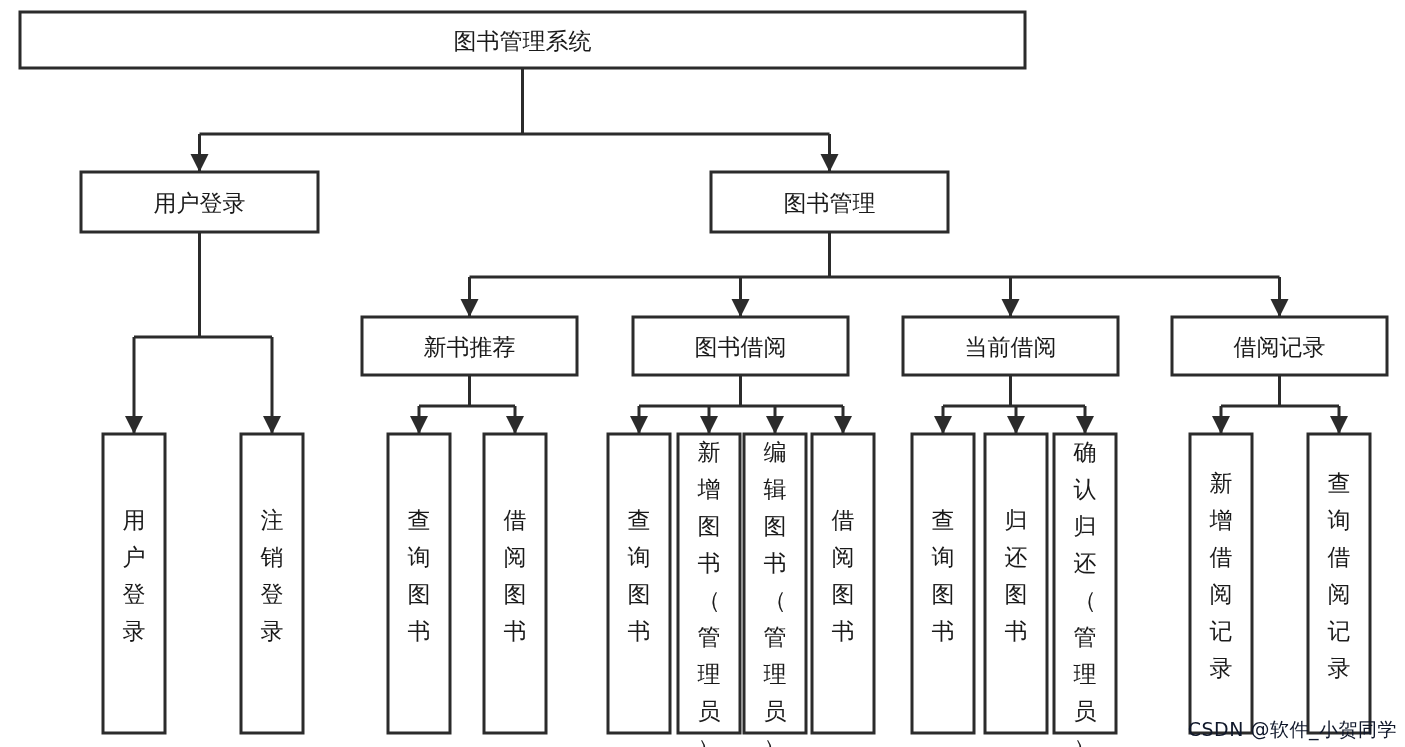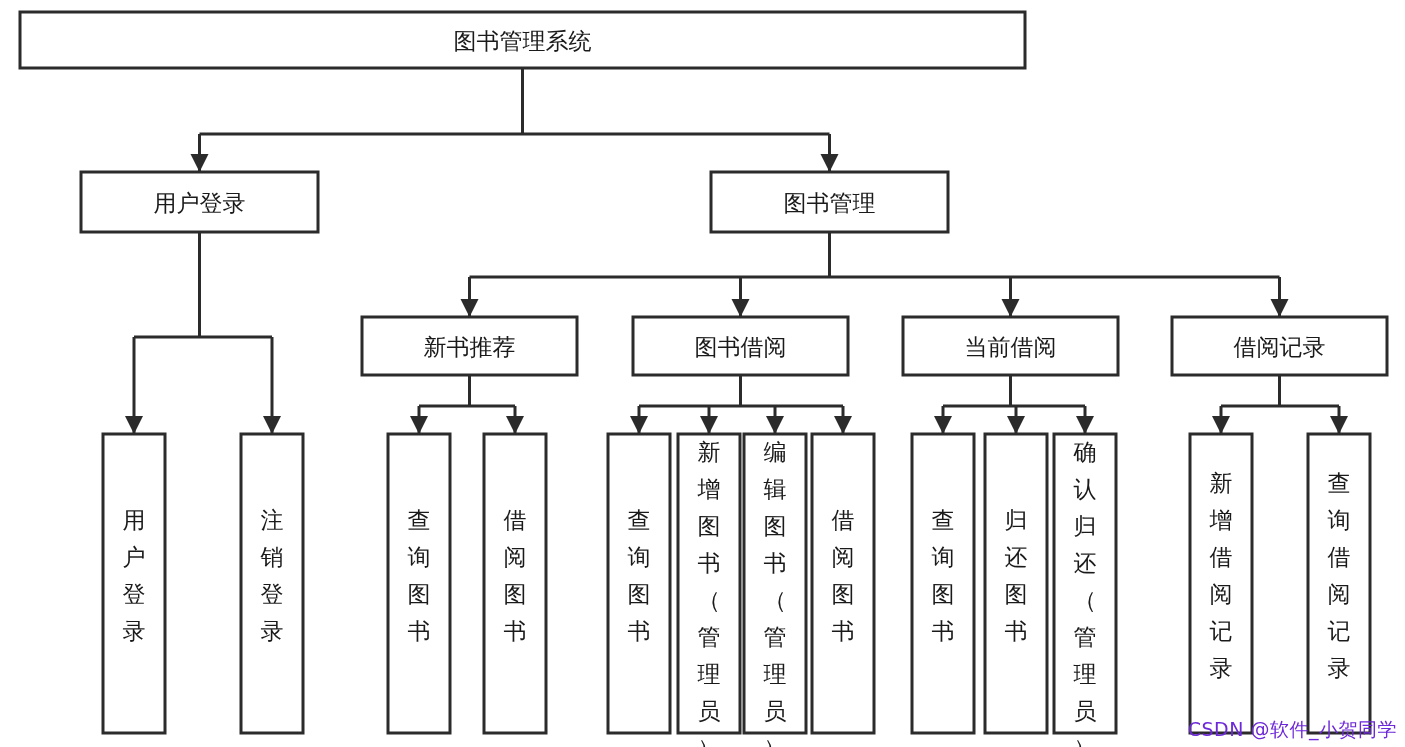--- a/index.html
+++ b/index.html
@@ -17,21 +17,21 @@
     text-anchor:middle;dominant-baseline:central;
     font-family:"DejaVu Sans","Liberation Sans",sans-serif;
   }
   .node-label-v{
     font-size:23px;fill:#1a1a1a;
     font-family:"DejaVu Sans","Liberation Sans",sans-serif;
     text-anchor:middle;
   }
   .watermark{
     position:absolute;right:8px;bottom:4px;
-    font-size:19px;color:#6d28d9;
+    font-size:19px;color:#0f172a;
     font-family:"DejaVu Sans","Liberation Sans",sans-serif;
     white-space:nowrap;letter-spacing:0.5px;
   }
 </style>
 </head>
 <body>
 
 <svg id="diagram-root" viewBox="0 0 1405 747" width="1405" height="747" xmlns="http://www.w3.org/2000/svg">
   <g id="edge-layer">
       <g>

